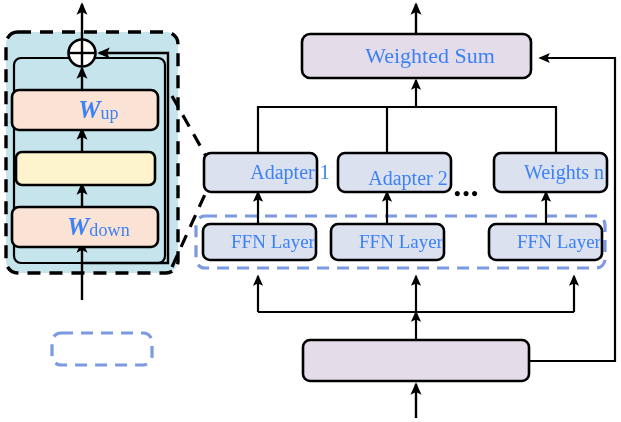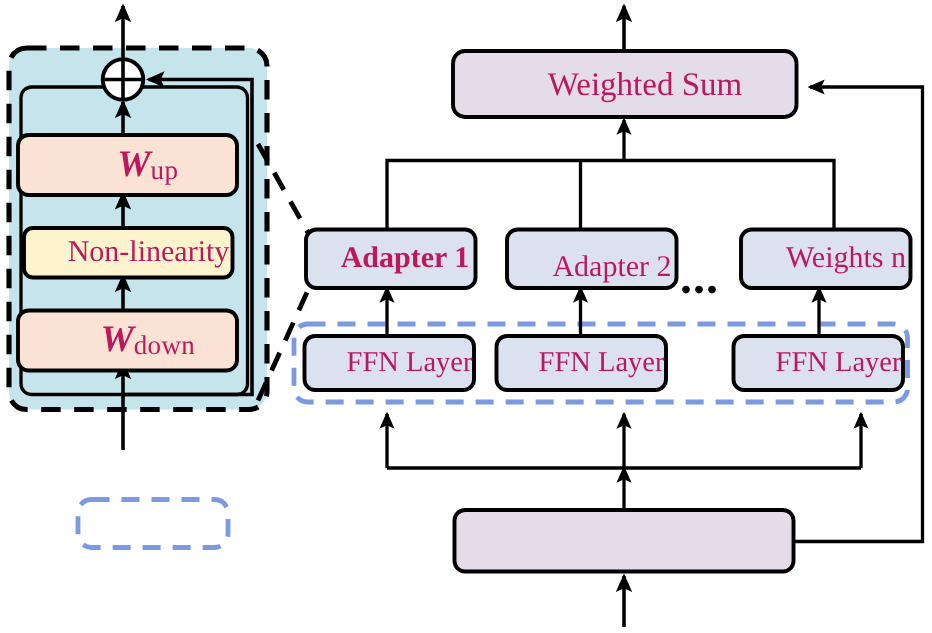--- a/index.html
+++ b/index.html
@@ -22,21 +22,21 @@
     width: 621px;
     height: 422px;
   }
   .node-text {
     position: absolute;
     display: flex;
     align-items: center;
     justify-content: center;
     box-sizing: border-box;
     font-family: "Liberation Serif", serif;
-    color: #be185d;
+    color: #3b82f6;
     white-space: nowrap;
     pointer-events: none;
     padding-left: 27px;
   }
   .legend-label {
     position: absolute;
     font-family: "Liberation Sans", sans-serif;
     color: #000000;
     white-space: nowrap;
   }
@@ -139,29 +139,28 @@
     <rect x="302" y="34" width="229" height="44" rx="8" ry="8" fill="#e5dcea" stroke="#000000" stroke-width="2.6"></rect>
 
     <line x1="416" y1="33" x2="416" y2="4" stroke="#000000" stroke-width="2.4" marker-end="url(#arrow)"></line>
   </svg>
 
   <div class="node-text" style="left:12px; top:90px; width:146px; height:40px; font-size:25px;">
     <span class="math-var">W</span>
       <span class="math-sub">up</span>
   </div>
 
-  <div class="node-text" style="left:16px; top:152px; width:139px; height:33px; font-size:20px;">Non-linearity</div>
 
   <div class="node-text" style="left:12px; top:207px; width:146px; height:40px; font-size:25px;">
     <span class="math-var">W</span>
       <span class="math-sub">down</span>
   </div>
 
 
-  <div class="node-text" style="left:200px; top:153px; width:113px; height:39px; font-size:20px;font-weight:bold;">Adapter 1</div>
+  <div class="node-text" style="left:220px; top:153px; width:113px; height:39px; font-size:20px;">Adapter 1</div>
   <div class="node-text" style="left:338px; top:153px; width:113px; height:50px; font-size:20px;">Adapter 2</div>
   <div class="node-text" style="left:494px; top:153px; width:113px; height:39px; font-size:20px;">Weights n</div>
 
   <div class="ellipsis" style="left:454px; top:183px; font-size:19px;">•••</div>
 
   <div class="node-text" style="left:203px; top:224px; width:113px; height:36px; font-size:19px;">FFN Layer</div>
   <div class="node-text" style="left:331px; top:224px; width:113px; height:36px; font-size:19px;">FFN Layer</div>
   <div class="node-text" style="left:489px; top:224px; width:113px; height:36px; font-size:19px;">FFN Layer</div>
 
   <div class="node-text" style="left:302px; top:34px; width:229px; height:44px; font-size:22px;">Weighted Sum</div>

